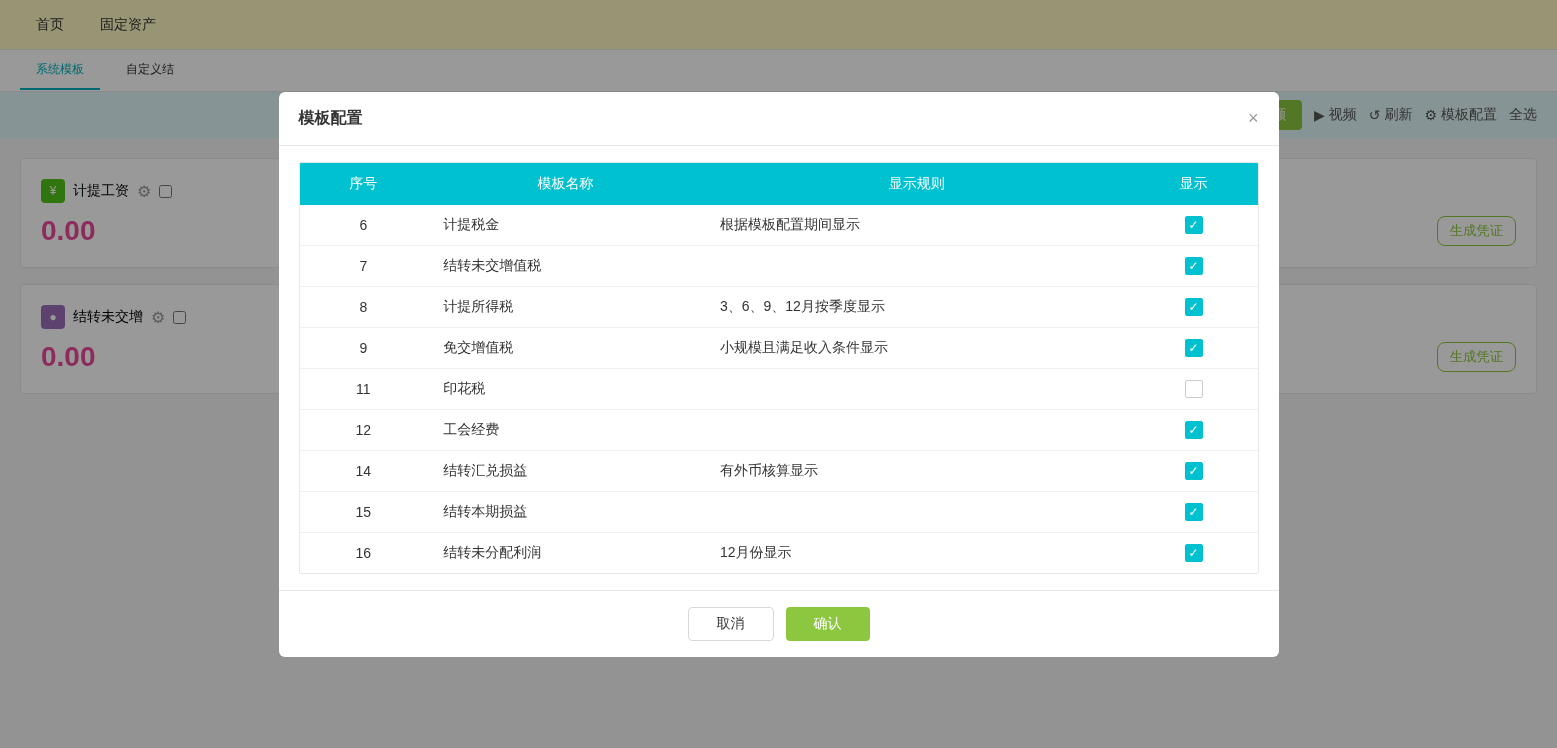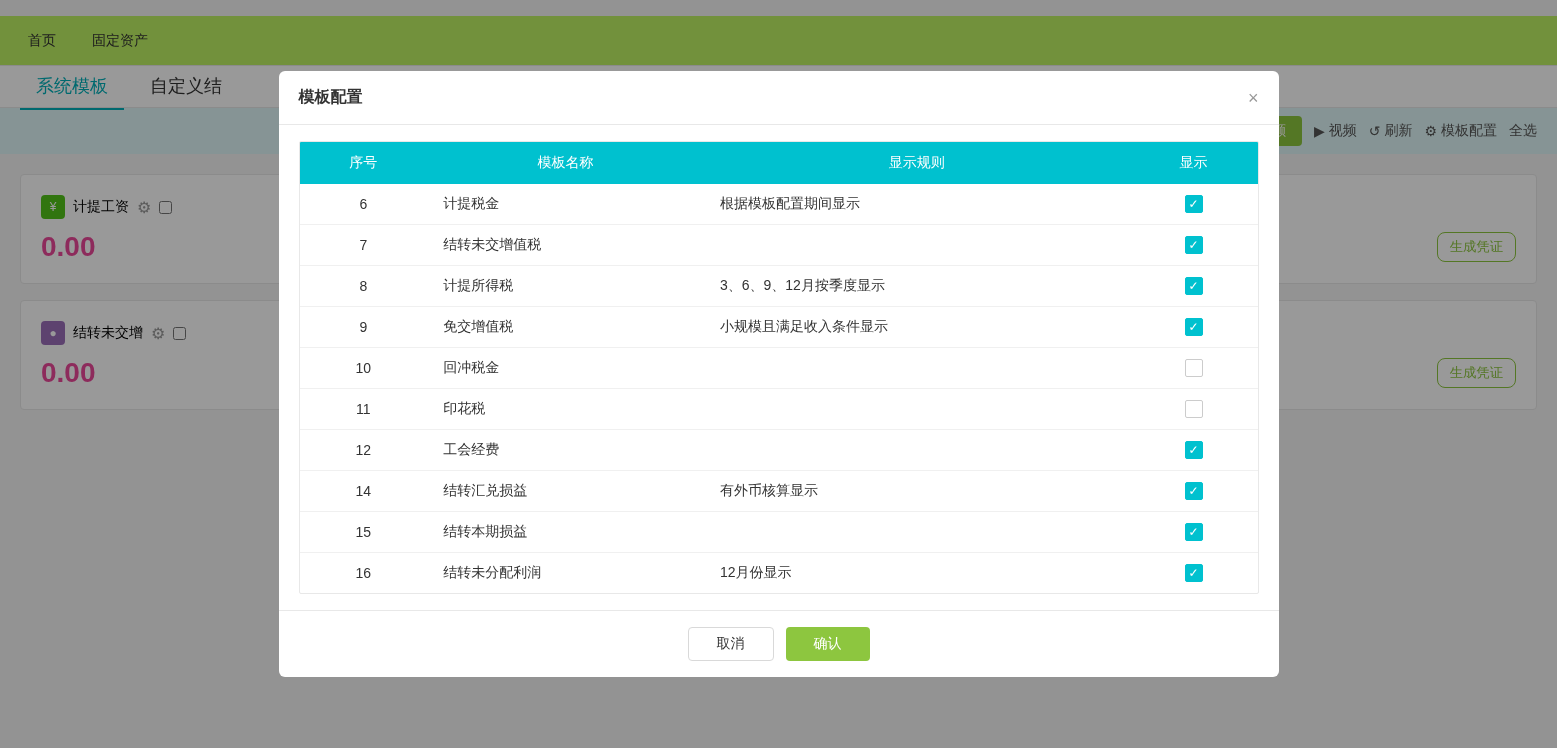--- a/index.html
+++ b/index.html
@@ -16,28 +16,27 @@
     
     .bg-page {
       width: 100%;
       height: 100%;
       background: #f5f5f5;
       position: absolute;
       top: 0; left: 0;
     }
 
     .top-nav {
-      background: #bef264;
+      background: #fef9c3;
       height: 50px;
       display: flex;
       align-items: center;
-      padding: 0 20px;
+      padding: 0 28px;
       gap: 20px;
       border-bottom: 1px solid #e8e8e8;
-      margin-top: 16px;
     }
 
     .top-nav-item {
       color: #333;
       font-size: 14px;
       cursor: pointer;
       padding: 14px 8px;
     }
 
     .sub-nav {
@@ -47,21 +46,21 @@
       align-items: center;
       padding: 0 20px;
       gap: 10px;
       border-bottom: 1px solid #e8e8e8;
     }
 
     .sub-nav-tab {
       padding: 10px 16px;
       cursor: pointer;
       color: #333;
-      font-size: 18px;
+      font-size: 12px;
       border-bottom: 2px solid transparent;
     }
 
     .sub-nav-tab.active {
       color: #00b0b9;
       border-bottom: 2px solid #00b0b9;
     }
 
     .toolbar {
       background: #e0f7f8;
@@ -424,30 +423,20 @@
                 <td>9</td>
                 <td>免交增值税</td>
                 <td>小规模且满足收入条件显示</td>
                 <td>
                   <div class="checkbox-cell">
                     <div class="custom-checkbox checked">✓</div>
                   </div>
                 </td>
               </tr>
               <tr>
-                <td>10</td>
-                <td>回冲税金</td>
-                <td></td>
-                <td>
-                  <div class="checkbox-cell">
-                    <div class="custom-checkbox unchecked"></div>
-                  </div>
-                </td>
-              </tr>
-              <tr>
                 <td>11</td>
                 <td>印花税</td>
                 <td></td>
                 <td>
                   <div class="checkbox-cell">
                     <div class="custom-checkbox unchecked"></div>
                   </div>
                 </td>
               </tr>
               <tr>

